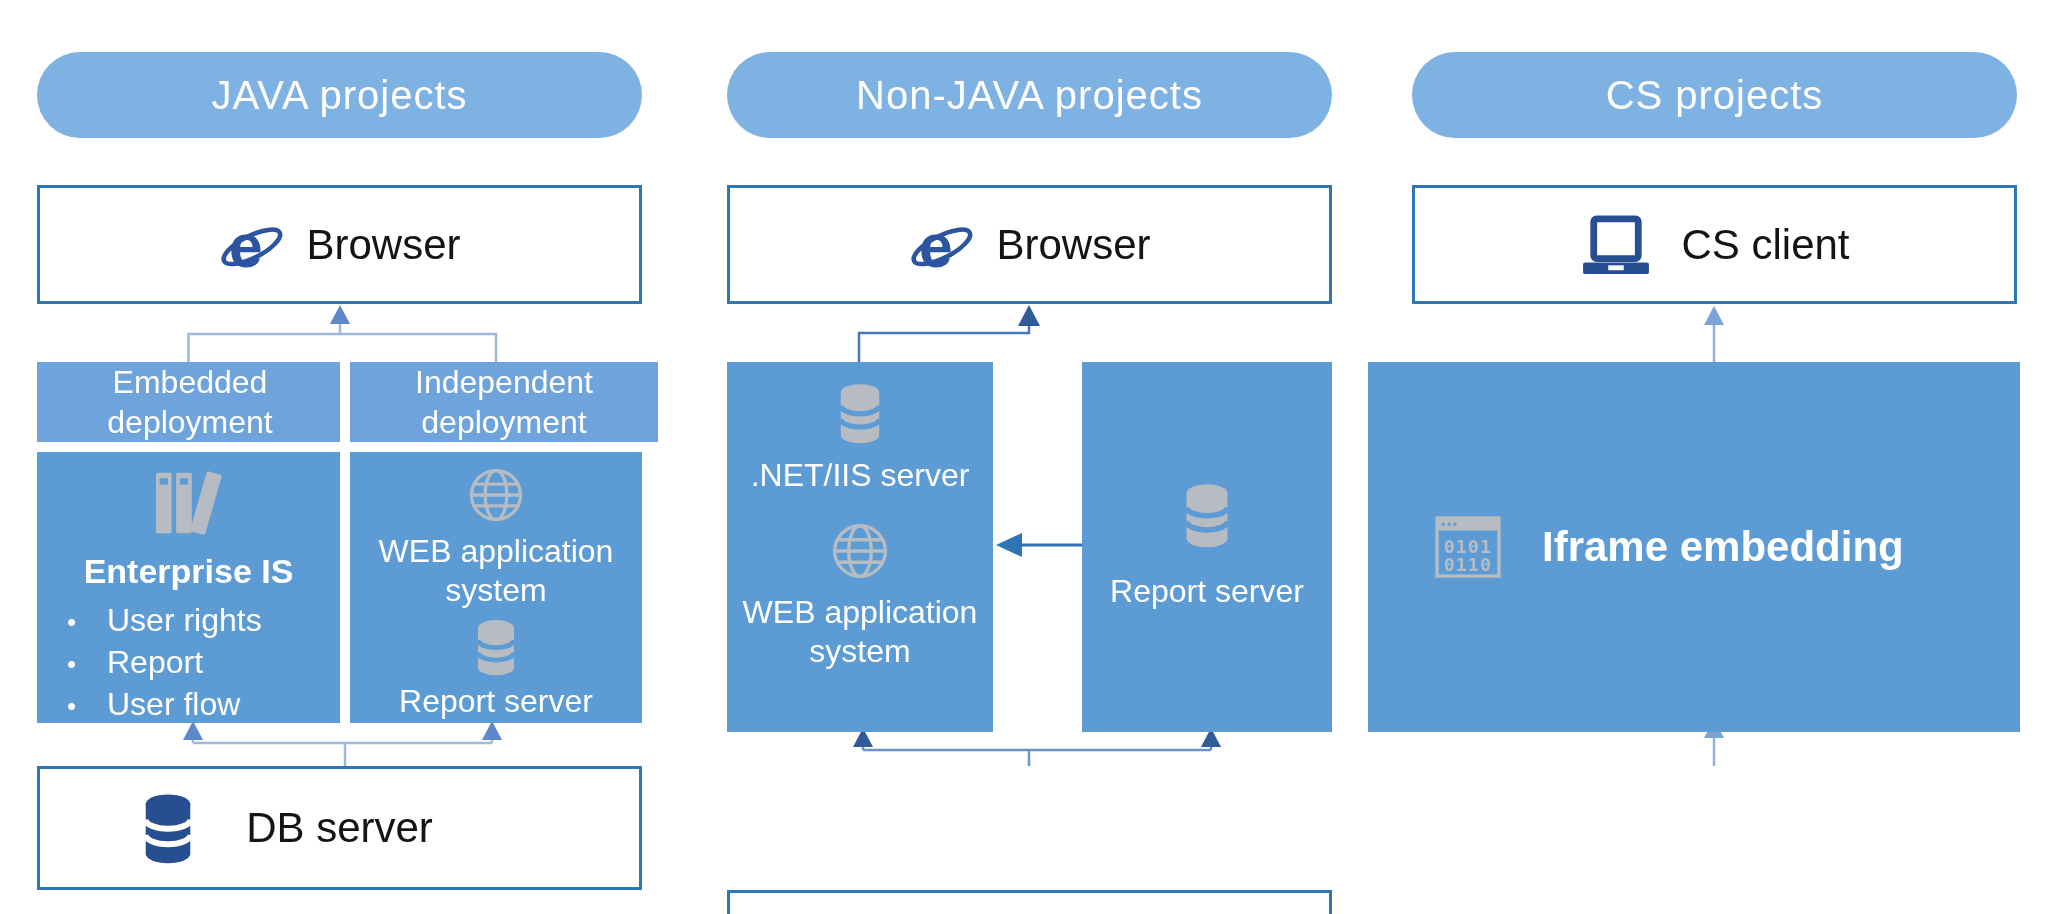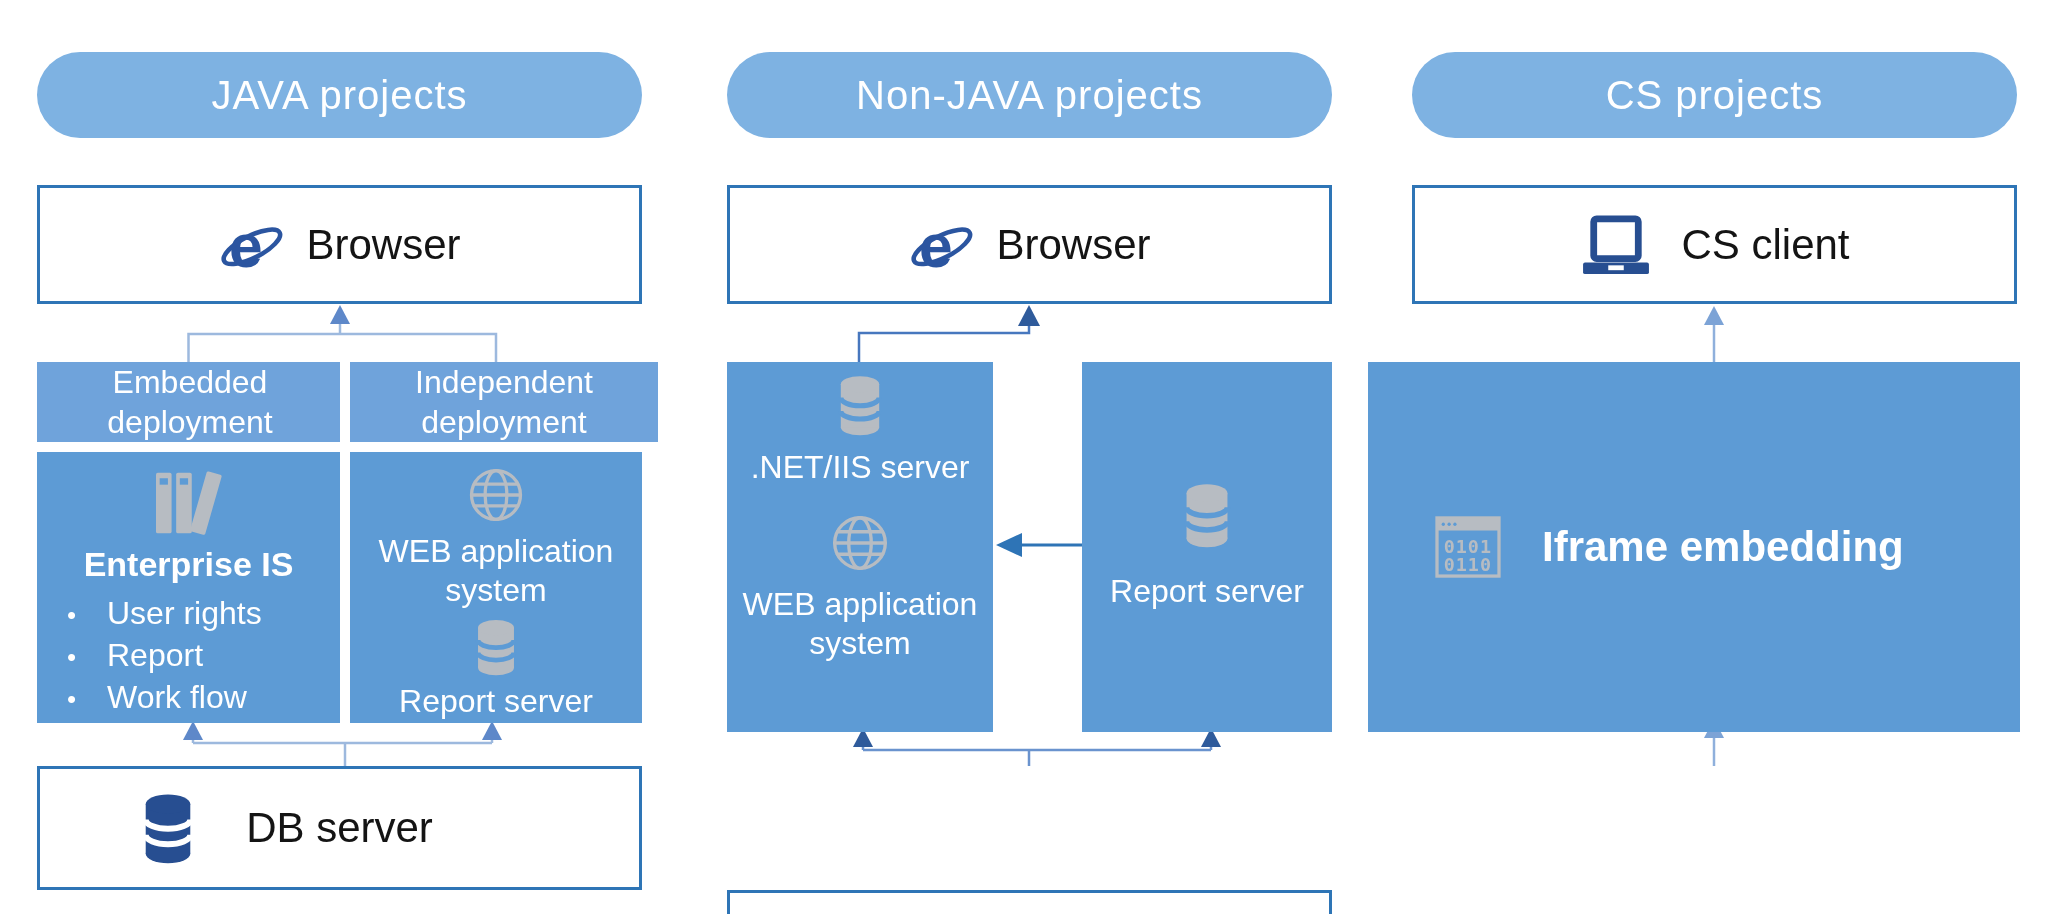--- a/index.html
+++ b/index.html
@@ -18,21 +18,21 @@
   .db-box .db-icon-holder{position:absolute;top:50%;transform:translateY(-50%);}
   .db-box .client-label{width:100%;text-align:center;}
 
   
   .hdr-box{background:#6FA3DB;color:#fff;display:flex;align-items:center;justify-content:center;text-align:center;font-size:32px;line-height:1.25;padding:0 14px;}
   .big-box{background:#5D9BD5;color:#ffffff;}
   .col-flex{display:flex;flex-direction:column;align-items:center;}
   .wtext{color:#ffffff;font-size:32px;line-height:1.22;text-align:center;}
 
   
-  .ent-title{font-size:34px;font-weight:bold;margin-top:9px;text-align:center;}
+  .ent-title{font-size:34px;font-weight:bold;margin-top:16px;text-align:center;}
   .bullets{margin-top:8px;align-self:flex-start;padding-left:30px;}
   .bullet-row{display:flex;align-items:baseline;font-size:32px;line-height:1.32;}
   .bullet-dot{width:40px;font-size:26px;}
 
   
   .iframe-inner{position:absolute;left:66px;top:0;height:100%;display:flex;align-items:center;gap:40px;}
   .iframe-label{font-size:42px;color:#fff;}
 
   svg{display:block;}
   #arrow-layer{position:absolute;left:0;top:0;pointer-events:none;}
@@ -113,21 +113,21 @@
       <div class="bullet-row">
         <span class="bullet-dot">•</span>
         <span>User rights</span>
       </div>
       <div class="bullet-row">
         <span class="bullet-dot">•</span>
         <span>Report</span>
       </div>
       <div class="bullet-row">
         <span class="bullet-dot">•</span>
-        <span>Work flow</span>
+        <span>User flow</span>
       </div>
     </div>
   </div>
 
   <div class="abs big-box col-flex" style="left:350px;top:452px;width:292px;height:271px;padding-top:14px;">
     <span>
       <svg width="58" height="58" viewBox="0 0 64 64" fill="none" stroke="#B7BCC2" stroke-width="3.6" stroke-linecap="round">
         <circle cx="32" cy="32" r="27"></circle>
         <ellipse cx="32" cy="32" rx="12" ry="27"></ellipse>
         <line x1="8" y1="20" x2="56" y2="20"></line>
@@ -168,21 +168,21 @@
   <div class="abs white-box" style="left:727px;top:185px;width:605px;height:119px;gap:22px;">
     <span>
       <svg width="66" height="66" viewBox="0 0 72 72">
         <text x="12" y="60" font-family="Liberation Sans, sans-serif" font-size="66" font-weight="bold" fill="#2B55A0">e</text>
         <ellipse cx="37" cy="38" rx="34" ry="12" fill="none" stroke="#2B55A0" stroke-width="5" transform="rotate(-27 37 38)"></ellipse>
       </svg>
     </span>
     <span class="client-label">Browser</span>
   </div>
 
-  <div class="abs big-box col-flex" style="left:727px;top:362px;width:266px;height:370px;padding-top:12px;">
+  <div class="abs big-box col-flex" style="left:727px;top:362px;width:266px;height:370px;padding-top:20px;">
     <span>
       <svg width="50" height="62" viewBox="0 0 64 84">
         <ellipse cx="32" cy="72" rx="26" ry="11" fill="#B7BCC2"></ellipse>
         <rect x="6" y="14" width="52" height="58" fill="#B7BCC2"></rect>
         <ellipse cx="32" cy="14" rx="26" ry="11" fill="#B7BCC2"></ellipse>
         <path d="M6,32 A26,11 0 0 0 58,32" fill="none" stroke="#5D9BD5" stroke-width="7"></path>
         <path d="M6,50 A26,11 0 0 0 58,50" fill="none" stroke="#5D9BD5" stroke-width="7"></path>
       </svg>
     </span>
     <div class="wtext" style="margin-top:12px;">.NET/IIS server</div>

